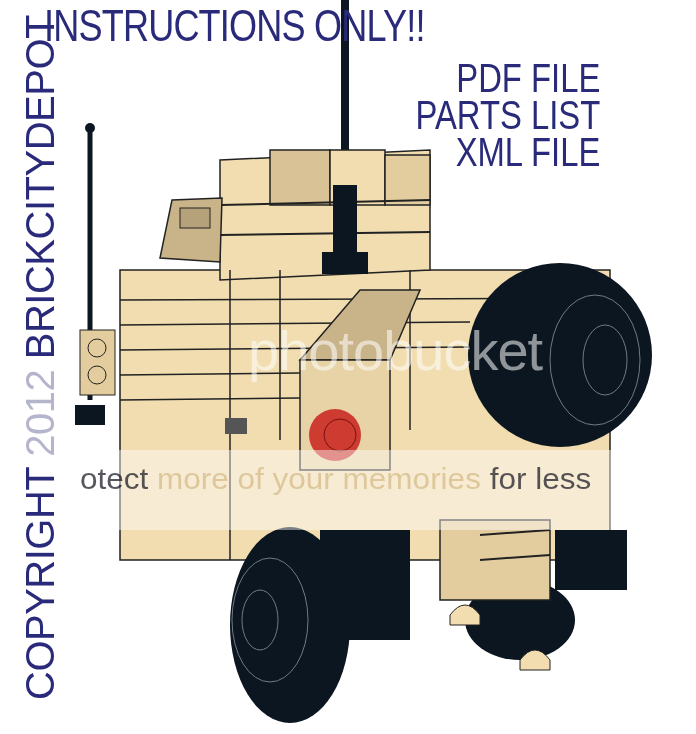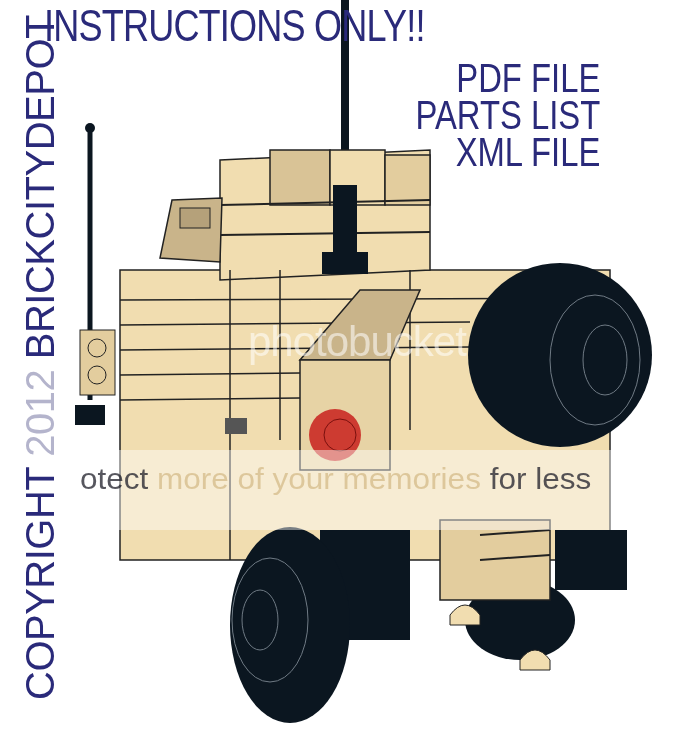--- a/index.html
+++ b/index.html
@@ -3,21 +3,21 @@
 <meta charset="utf-8">
 <style>
   html,body{margin:0;padding:0;background:#fff;}
   body{width:696px;height:734px;position:relative;overflow:hidden;font-family:"Liberation Sans",sans-serif;}
   .headline{position:absolute;left:44px;top:2px;font-size:44px;line-height:48px;color:#2a2a7a;letter-spacing:-1px;transform:scaleX(0.82);transform-origin:left top;white-space:nowrap;}
   .files{position:absolute;right:96px;top:60px;text-align:right;color:#2a2a7a;font-size:40px;line-height:37px;transform:scaleX(0.82);transform-origin:right top;}
   .files div{white-space:nowrap;}
   .copyright{position:absolute;left:18px;top:700px;transform-origin:left top;transform:rotate(-90deg);font-size:40px;color:#2a2a7a;white-space:nowrap;letter-spacing:-0.5px;}
   .copyright .light{color:#b4b4cc;}
   .scene{position:absolute;left:0;top:0;width:696px;height:734px;}
-  .watermark{position:absolute;left:248px;top:318px;font-size:42px;color:rgba(255,255,255,0.55);letter-spacing:-1px;}
+  .watermark{position:absolute;left:248px;top:318px;font-size:56px;color:rgba(255,255,255,0.55);letter-spacing:-1px;}
   .band{position:absolute;left:80px;top:450px;width:548px;height:80px;background:rgba(255,255,255,0.45);}
   .tagline{position:absolute;left:80px;top:462px;font-size:30px;color:rgba(30,30,40,0.75);white-space:nowrap;transform:scaleX(1.05);transform-origin:left top;}
   .tagline .fade{color:rgba(200,170,110,0.55);}
 </style>
 </head>
 <body>
 
 <svg class="scene" viewBox="0 0 696 734" xmlns="http://www.w3.org/2000/svg">
 
   <line x1="345" y1="0" x2="345" y2="190" stroke="#0b1620" stroke-width="8"></line>

